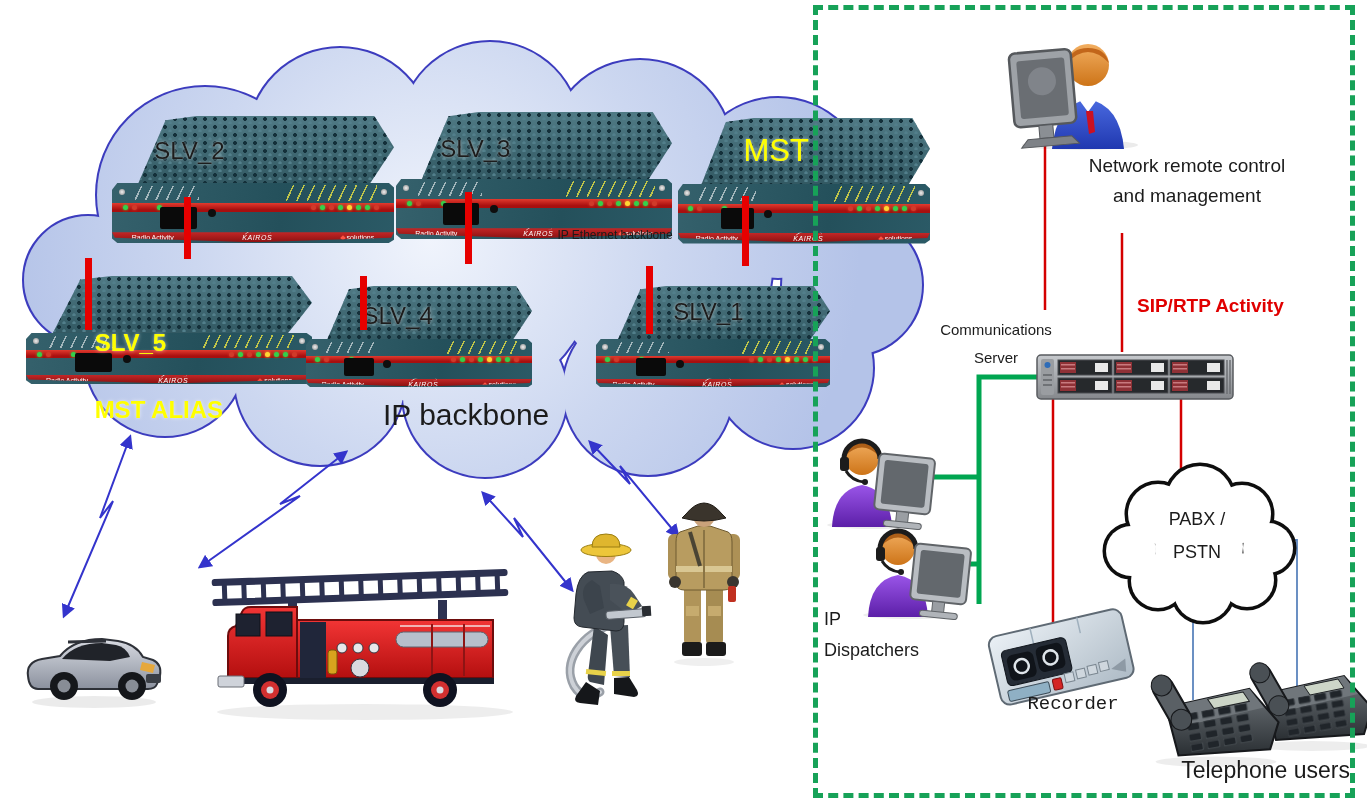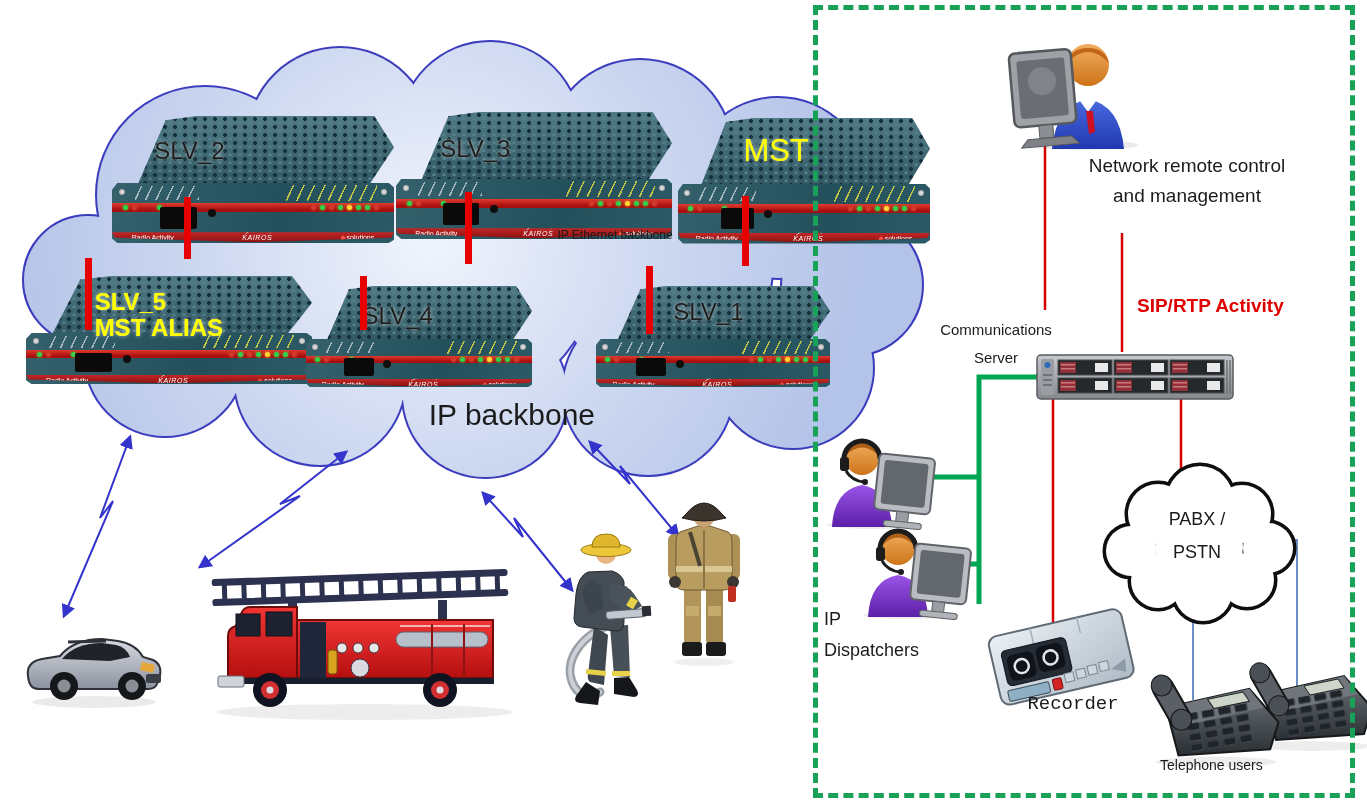--- a/index.html
+++ b/index.html
@@ -42,40 +42,40 @@
     padding:2px 7% 0 7%;box-sizing:border-box;color:#fff;}
   .dev-vendor{font-size:7px;white-space:nowrap;}
   .dev-logo{font-size:7px;letter-spacing:.6px;position:relative;font-style:italic;}
   .dev-logo::before{content:"";position:absolute;left:5%;top:-5px;width:90%;height:5px;
     border-top:1.4px solid #fff;border-radius:50% 50% 0 0/100% 100% 0 0;transform:rotate(-6deg);}
   .dev-solutions{font-size:7px;white-space:nowrap;}
   .dev-solutions::before{content:"";display:inline-block;width:4px;height:4px;background:#ff5544;
     margin-right:2px;transform:rotate(45deg);}
   .dev-label{position:absolute;z-index:3;font-size:24px;line-height:1.1;
     text-shadow:0 0 4px rgba(255,255,255,.55),0 0 1px rgba(255,255,255,.4);}
-  .dl-line{display:block;white-space:nowrap;}
+  .dl-line{display:block;white-space:nowrap;margin-top:41px;}
 
   
   .stub{position:absolute;width:7px;background:#e60000;z-index:21;}
 
   
   #control-room-box{position:absolute;left:813px;top:5px;width:542px;height:793px;
     border:5px dashed #17a258;box-sizing:border-box;z-index:30;pointer-events:none;}
 
   
   .lbl{position:absolute;z-index:50;color:#1b1b1b;}
   #eth-label{left:505px;top:228px;width:220px;text-align:center;font-size:12px;}
-  #backbone-label{left:383px;top:398px;width:212px;text-align:right;font-size:30px;}
+  #backbone-label{left:383px;top:398px;width:212px;text-align:left;font-size:30px;}
   #mgmt-label{left:1056px;top:151px;width:262px;text-align:center;font-size:19px;line-height:30px;}
   #protocol-label{left:1137px;top:295px;font-size:19px;font-weight:700;color:#e00000;}
   #server-label{left:912px;top:316px;width:168px;text-align:center;font-size:15px;line-height:28px;}
   #dispatchers-label{left:824px;top:604px;font-size:18px;line-height:31px;}
   #recorder-label{left:1008px;top:693px;width:130px;text-align:center;font-size:19px;font-family:Liberation Mono, monospace;}
   #pabx-label{left:1128px;top:503px;width:138px;text-align:center;font-size:18px;line-height:33px;z-index:50;}
-  #phones-label{left:1160px;top:757px;width:190px;text-align:left;font-size:14px;}
+  #phones-label{left:1160px;top:757px;width:190px;text-align:right;font-size:23px;}
   #cr-title{left:824px;top:742px;font-size:27px;font-weight:700;}
   .lline{display:block;}
 </style>
 </head>
 <body>
 
 <div id="stage">
 
   <svg class="layer" width="1367" height="810" viewBox="0 0 1367 810">
     <defs>

